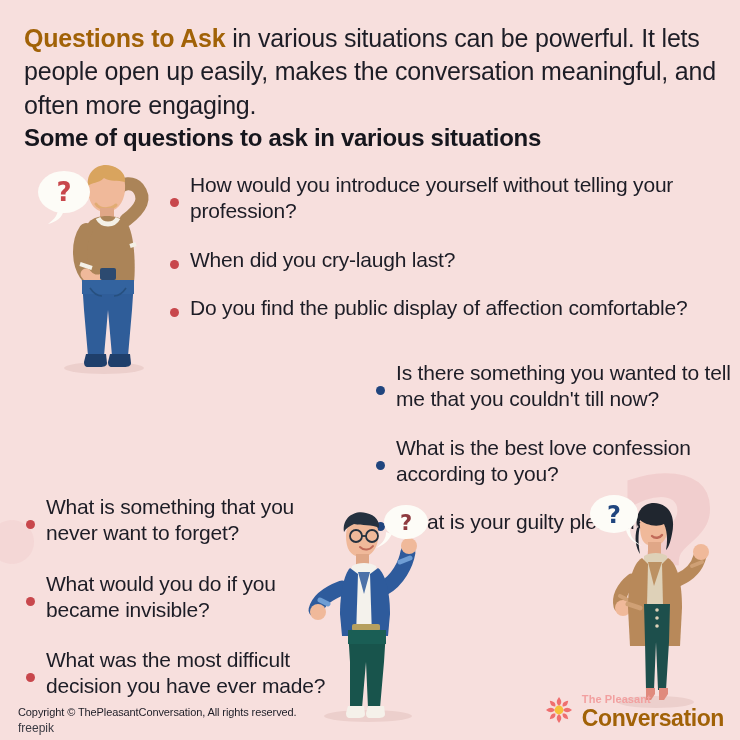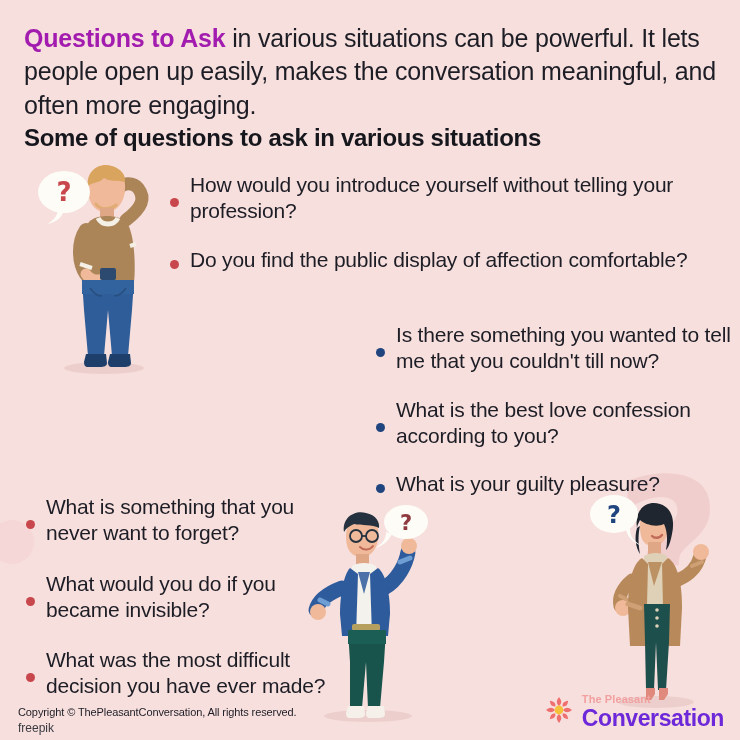--- a/index.html
+++ b/index.html
@@ -46,21 +46,21 @@
     position: absolute;
     left: 24px;
     top: 22px;
     width: 700px;
     font-size: 25px;
     line-height: 1.33;
     color: #1d1d26;
     letter-spacing: -.2px;
   }
   .intro .hl {
-    color: #a21caf;
+    color: #a16207;
     font-weight: 700;
   }
   .subhead {
     position: absolute;
     left: 24px;
     top: 124px;
     font-size: 24px;
     font-weight: 700;
     color: #16161d;
     letter-spacing: -.3px;
@@ -86,21 +86,21 @@
     font-size: 21px;
     line-height: 1.25;
     color: #1d1d26;
     letter-spacing: -.2px;
   }
 
   #group-1 { left: 170px; top: 172px; width: 560px; }
   #group-1 .dot { background: #c8474c; }
   #group-1 .qitem { margin-bottom: 22px; }
 
-  #group-2 { left: 376px; top: 322px; width: 356px; }
+  #group-2 { left: 376px; top: 360px; width: 356px; }
   #group-2 .dot { background: #20457e; }
   #group-2 .qitem { margin-bottom: 22px; }
 
   #group-3 { left: 26px; top: 494px; width: 320px; }
   #group-3 .dot { background: #c8474c; }
   #group-3 .qitem { margin-bottom: 24px; }
 
   
   .footer-copy {
     position: absolute;
@@ -132,21 +132,21 @@
   .brand-top {
     font-size: 11px;
     font-weight: 700;
     color: #f2a0a0;
     letter-spacing: .1px;
     margin-bottom: 2px;
   }
   .brand-main {
     font-size: 23px;
     font-weight: 700;
-    color: #6d28d9;
+    color: #a16207;
     letter-spacing: -.4px;
   }
 
   
   .illus { position: absolute; }
 </style>
 </head>
 <body>
 
 <div id="canvas">
@@ -200,20 +200,24 @@
       <ellipse cx="30" cy="32" rx="26" ry="21" fill="#fdfcf7"></ellipse>
       <path d="M30 50 C28 58 22 62 14 64 C22 58 24 54 24 48 Z" fill="#fdfcf7"></path>
       <text x="30" y="41" text-anchor="middle" font-family="DejaVu Sans, sans-serif" font-size="26" font-weight="700" fill="#c8474c">?</text>
     </svg>
   </div>
 
   <div class="qgroup" id="group-1">
     <div class="qitem">
       <span class="dot"></span>
       <span class="qtext">How would you introduce yourself without telling your profession?</span>
+    </div>
+    <div class="qitem">
+      <span class="dot"></span>
+      <span class="qtext">When did you cry-laugh last?</span>
     </div>
     <div class="qitem">
       <span class="dot"></span>
       <span class="qtext">Do you find the public display of affection comfortable?</span>
     </div>
   </div>
 
   <div class="qgroup" id="group-2">
     <div class="qitem">
       <span class="dot"></span>

